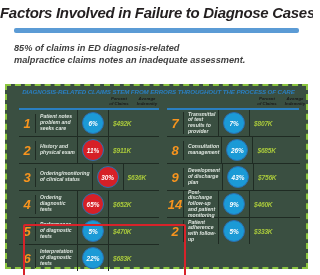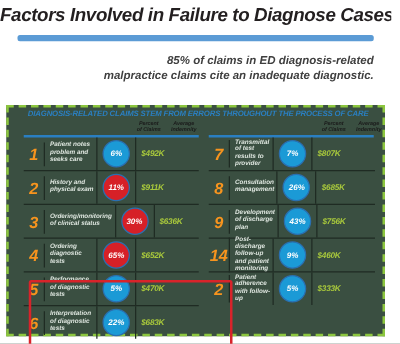--- a/index.html
+++ b/index.html
@@ -18,21 +18,21 @@
     font-size:15px;font-weight:bold;font-style:italic;
     color:#231f20;letter-spacing:-0.3px;
     white-space:nowrap;
   }
   .rule{
     position:absolute;left:14px;top:28px;width:285px;height:5px;
     background:#5b9bd5;border-radius:2px;
   }
   .subtitle{
     position:absolute;left:14px;top:42px;width:285px;
-    text-align:right;line-height:12px;
+    text-align:left;line-height:12px;
     font-size:9.2px;font-weight:bold;font-style:italic;
     color:#3f3f3f;
   }
 
   
   .panel{
     position:absolute;left:5px;top:84px;width:303px;height:185px;
     background:#3a4f41;
     border:2px dashed #8cc63f;
     box-sizing:border-box;
@@ -116,21 +116,21 @@
 </head>
 <body>
 
 <div class="page">
 
   <div class="title">Factors Involved in Failure to Diagnose Cases</div>
   <div class="rule"></div>
 
   <div class="subtitle">
     <div>85% of claims in ED diagnosis-related</div>
-    <div>malpractice claims cite an inadequate diagnostic.</div>
+    <div>malpractice claims notes an inadequate assessment.</div>
   </div>
 
   <div class="panel">
 
     <div class="panel-head">DIAGNOSIS-RELATED CLAIMS STEM FROM ERRORS THROUGHOUT THE PROCESS OF CARE</div>
 
     <div class="colhead ch-pct-l">
       <div>Percent</div>
       <div>of Claims</div>
     </div>

